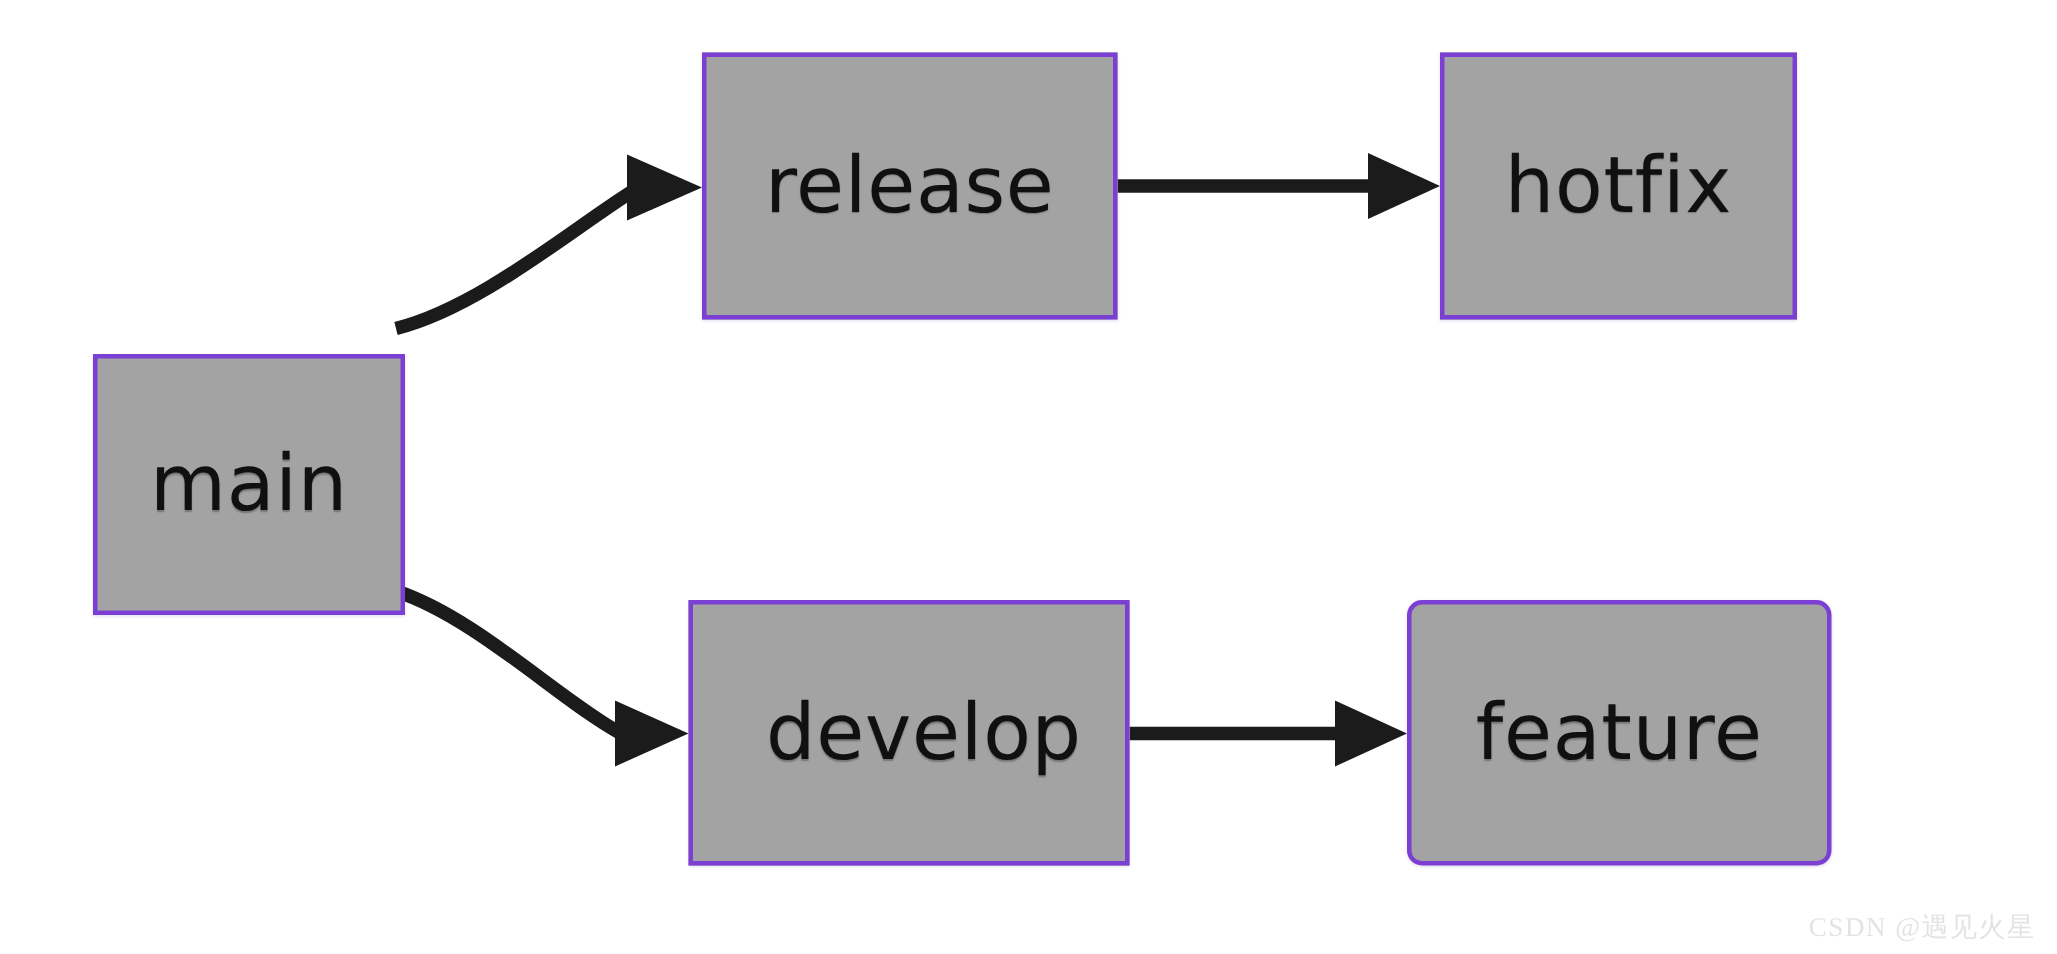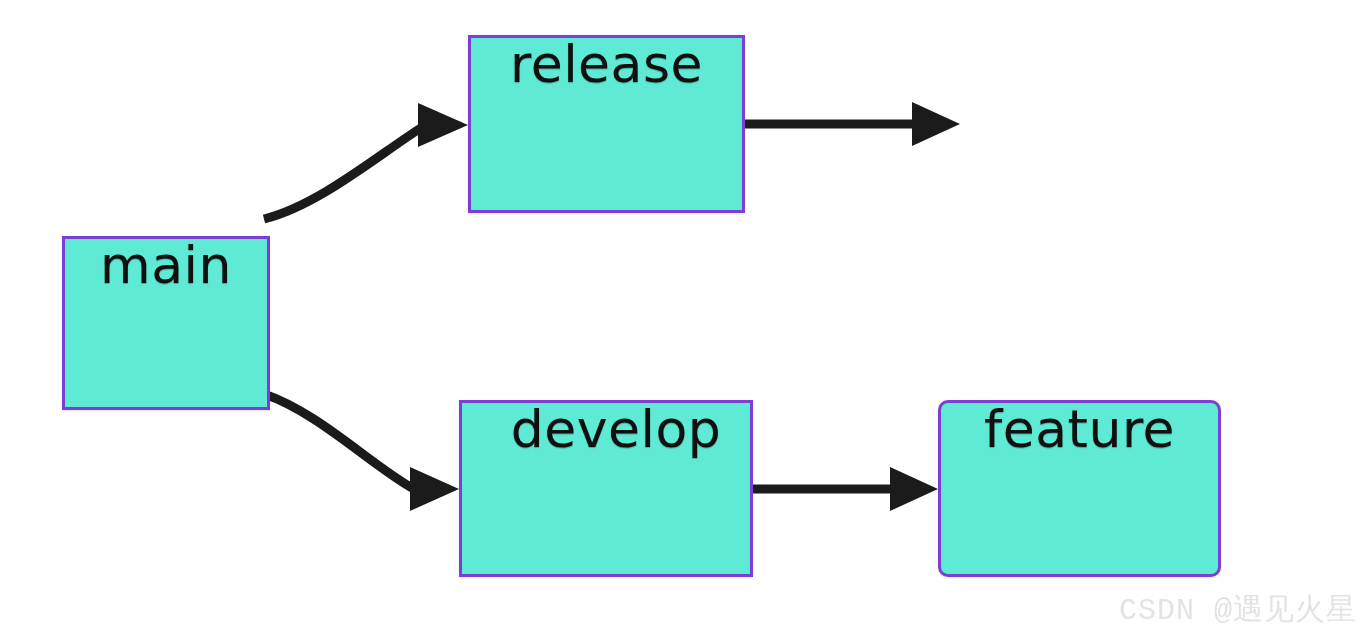--- a/index.html
+++ b/index.html
@@ -13,24 +13,24 @@
   #canvas {
     position: relative;
     width: 1371px;
     height: 636px;
     background: #ffffff;
     overflow: hidden;
   }
   .node {
     position: absolute;
     box-sizing: border-box;
-    background: #5eead4;
+    background: #a3a3a3;
     border: 3px solid #7b3fd4;
     display: flex;
-    align-items: flex-start;
+    align-items: center;
     justify-content: center;
     box-shadow: 0 1px 2px rgba(90,70,150,0.18);
   }
   .node-label {
     font-family: "DejaVu Sans", sans-serif;
     font-size: 52px;
     font-weight: 400;
     color: #101010;
     letter-spacing: 0.5px;
     line-height: 1;
@@ -57,22 +57,22 @@
     stroke-width: 9;
     stroke-linecap: butt;
   }
   .edge-head {
     fill: #1b1b1b;
   }
   #watermark {
     position: absolute;
     right: 14px;
     bottom: 6px;
-    font-family: Liberation Mono, monospace;
-    font-size: 30px;
+    font-family: Liberation Serif, serif;
+    font-size: 18px;
     color: #e3e3e3;
     letter-spacing: 1px;
     white-space: nowrap;
     user-select: none;
   }
 </style>
 </head>
 <body>
 
 <div id="canvas">
@@ -101,20 +101,23 @@
   </svg>
 
   <div class="node" id="node-main">
     <span class="node-label">main</span>
   </div>
 
   <div class="node" id="node-release">
     <span class="node-label">release</span>
   </div>
 
+  <div class="node" id="node-hotfix">
+    <span class="node-label">hotfix</span>
+  </div>
 
   <div class="node" id="node-develop">
     <span class="node-label">develop</span>
   </div>
 
   <div class="node" id="node-feature">
     <span class="node-label">feature</span>
   </div>
 
   <div id="watermark">CSDN @遇见火星</div>

